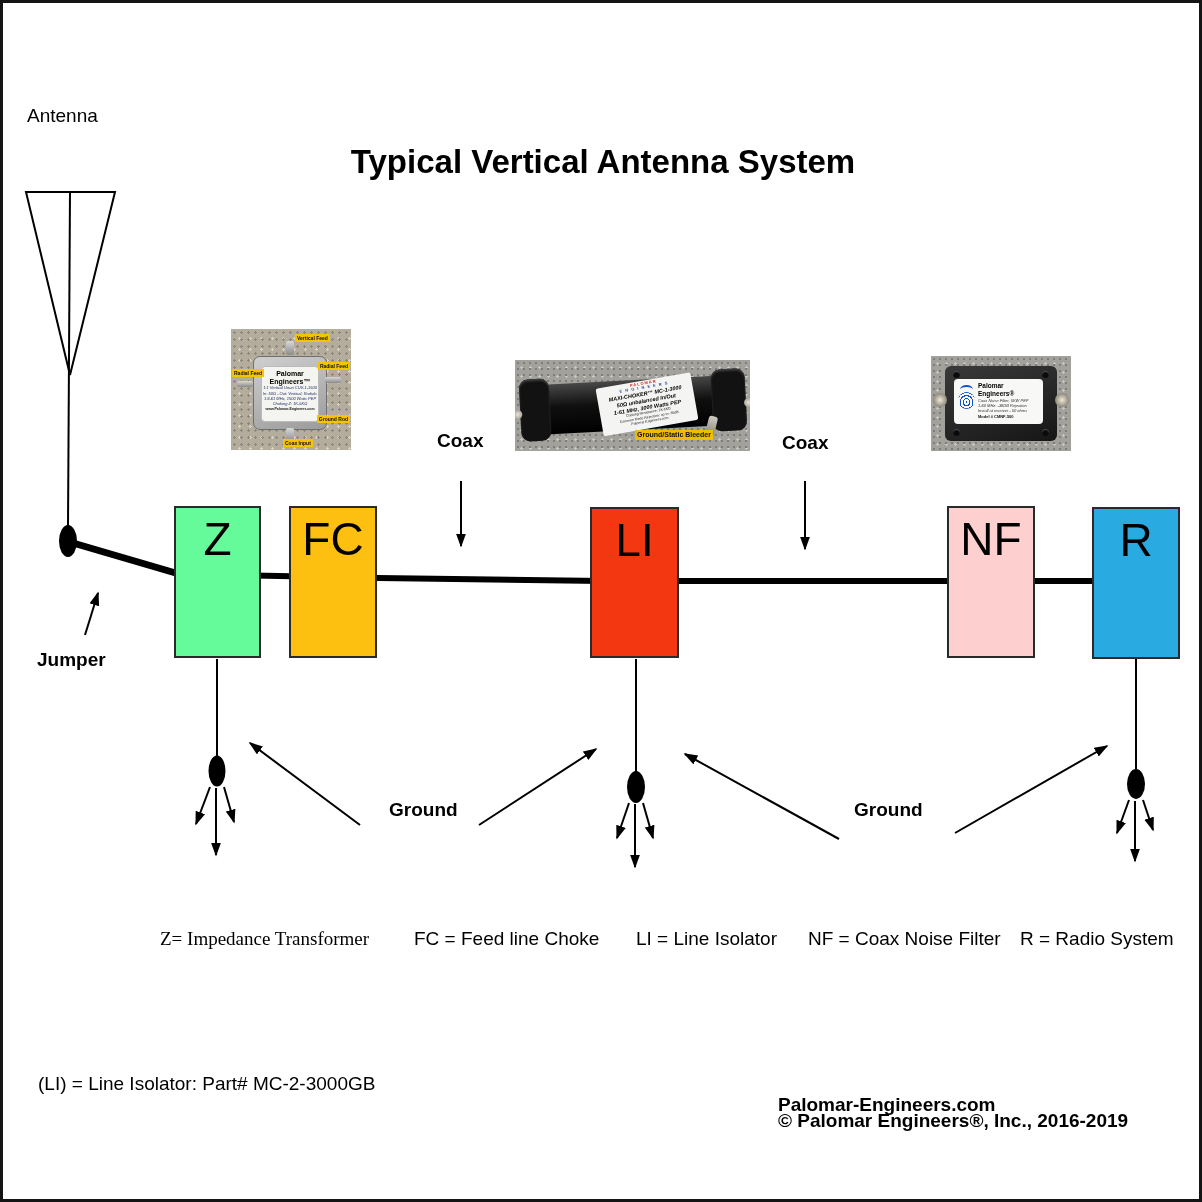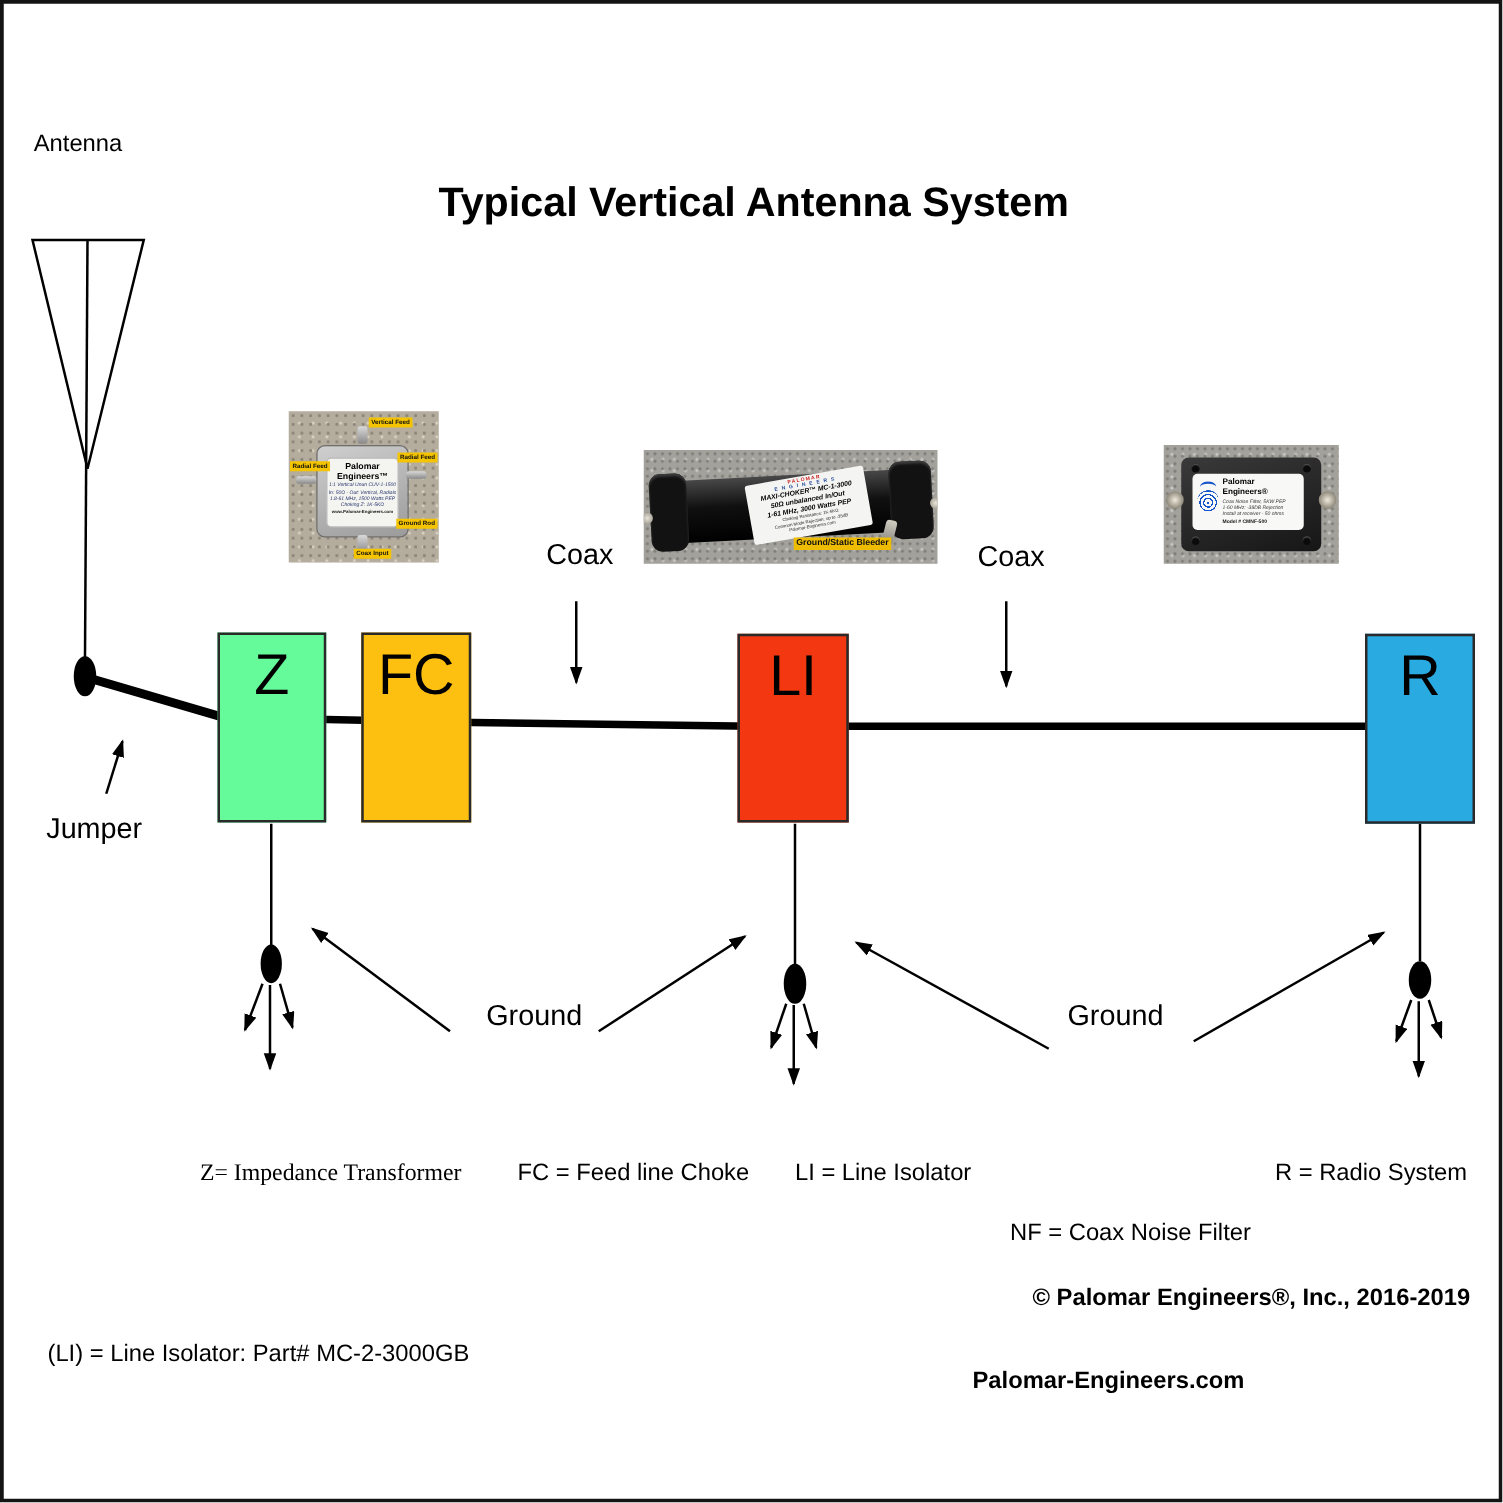--- a/index.html
+++ b/index.html
@@ -4,45 +4,45 @@
 <style>
   html,body{margin:0;padding:0;background:#fff;}
   #canvas{position:relative;width:1202px;height:1202px;background:#fff;
           border:3px solid #141414;box-sizing:border-box;overflow:hidden;
           font-family:"Liberation Sans",sans-serif;color:#000;}
   .abs{position:absolute;}
   svg.overlay{position:absolute;left:0;top:0;width:1202px;height:1202px;z-index:1;}
 
   .title{left:250px;top:140px;width:700px;text-align:center;
          font-size:33px;font-weight:bold;letter-spacing:0px;z-index:3;}
-  .lbl{font-weight:normal;font-size:23px;z-index:3;}
+  .lbl{font-weight:bold;font-size:19px;z-index:3;}
   .lbl-antenna{left:24px;top:102px;font-weight:normal;font-size:19px;}
   .lbl-jumper{left:34px;top:646px;}
   .lbl-coax-l{left:434px;top:427px;}
   .lbl-coax-r{left:779px;top:429px;}
   .lbl-ground-l{left:386px;top:796px;}
   .lbl-ground-r{left:851px;top:796px;}
 
   .block{position:absolute;top:503px;height:152px;border:2px solid #2a2a2a;
          box-sizing:border-box;z-index:2;text-align:center;}
   .block span{display:block;margin-top:4px;font-size:46px;font-weight:normal;}
   .block-z{left:171px;width:87px;}
   .block-fc{left:286px;width:88px;}
   .block-li{left:587px;width:89px;top:504px;height:151px;}
   .block-nf{left:944px;width:88px;}
   .block-r{left:1089px;width:88px;top:504px;height:152px;}
 
   .legend-item{position:absolute;top:925px;font-size:19px;z-index:3;white-space:pre;}
   .leg-0{left:157px;font-family:Liberation Serif, serif;} .leg-1{left:411px;} .leg-2{left:633px;}
-  .leg-3{left:805px;margin-top:48px;} .leg-4{left:1017px;}
+  .leg-3{left:805px;} .leg-4{left:1017px;}
 
   .note{position:absolute;left:35px;font-size:19px;z-index:3;white-space:pre;}
   .note-0{top:1040px;} .note-1{top:1070px;} .note-2{top:1100px;}
   .footer-line{position:absolute;left:775px;font-size:19px;font-weight:bold;z-index:3;}
-  .foot-0{top:1025px;margin-left:48px;} .foot-1{top:1091px;}
+  .foot-0{top:1107px;} .foot-1{top:1091px;}
 
   
   .photo{position:absolute;z-index:2;overflow:hidden;}
   .photo-gravel{background-color:#b4ac9d;
     background-image:radial-gradient(#8d867a 1px,transparent 1.4px),
                      radial-gradient(#d9d2c4 1px,transparent 1.4px);
     background-size:7px 7px,11px 11px;background-position:0 0,3px 4px;}
   .photo-carpet{background-color:#a3a19c;
     background-image:radial-gradient(#7f7d79 1px,transparent 1.4px),
                      radial-gradient(#c9c7c2 1px,transparent 1.4px);
@@ -175,20 +175,23 @@
 
   <div class="block block-z" style="background: rgb(102, 251, 154);">
     <span>Z</span>
     </div>
   <div class="block block-fc" style="background: rgb(253, 192, 17);">
     <span>FC</span>
     </div>
   <div class="block block-li" style="background: rgb(242, 55, 17);">
     <span>LI</span>
     </div>
+  <div class="block block-nf" style="background: rgb(253, 207, 206);">
+    <span>NF</span>
+    </div>
   <div class="block block-r" style="background: rgb(41, 171, 226);">
     <span>R</span>
     </div>
 
   <div class="photo photo-gravel photo1">
     <div class="unun-box">
       <div class="unun-label">
         <div class="unun-brand">Palomar</div>
         <div class="unun-brand" style="margin-top:0;">Engineers™</div>
         <div class="unun-small">1:1 Vertical Unun CUV-1-1500</div>

